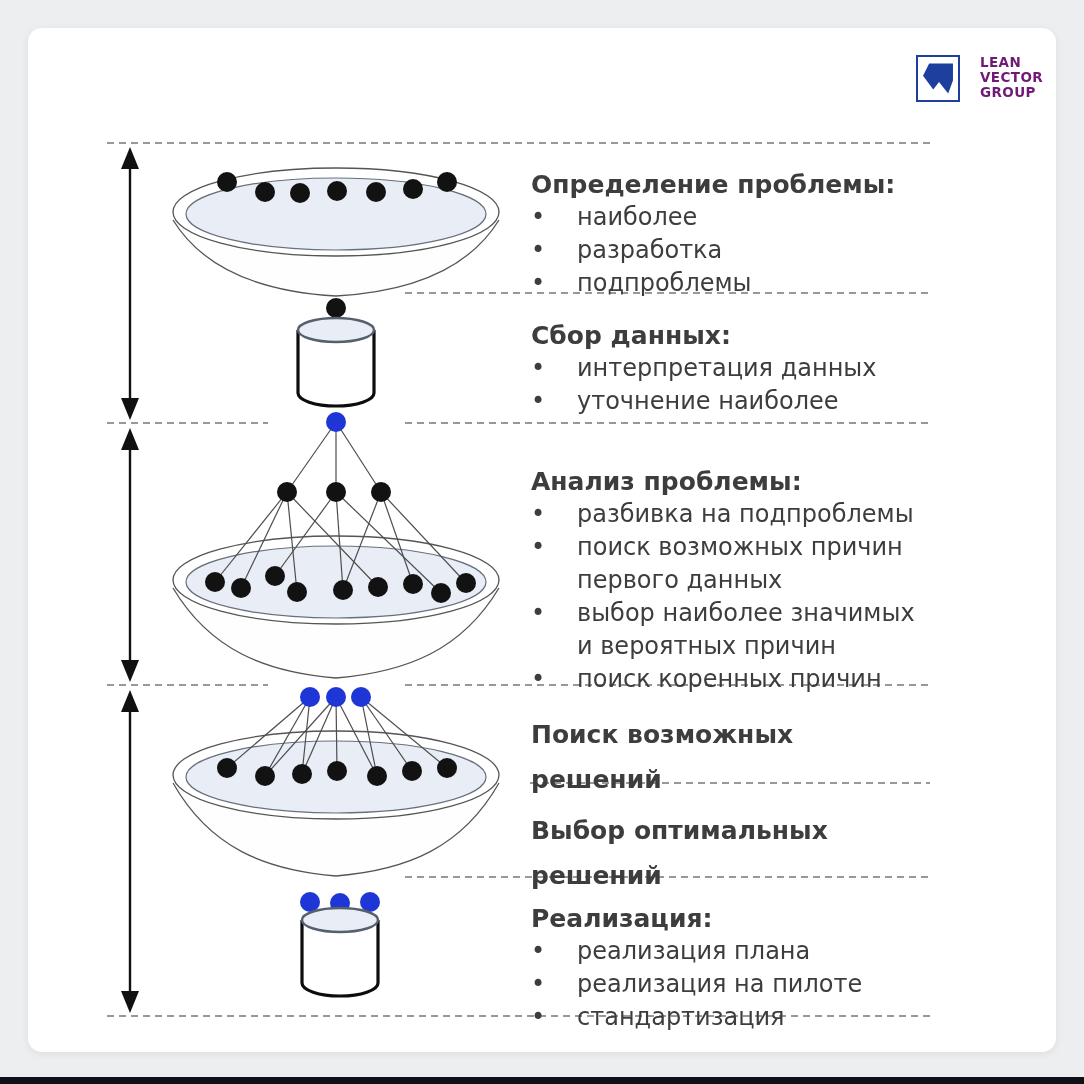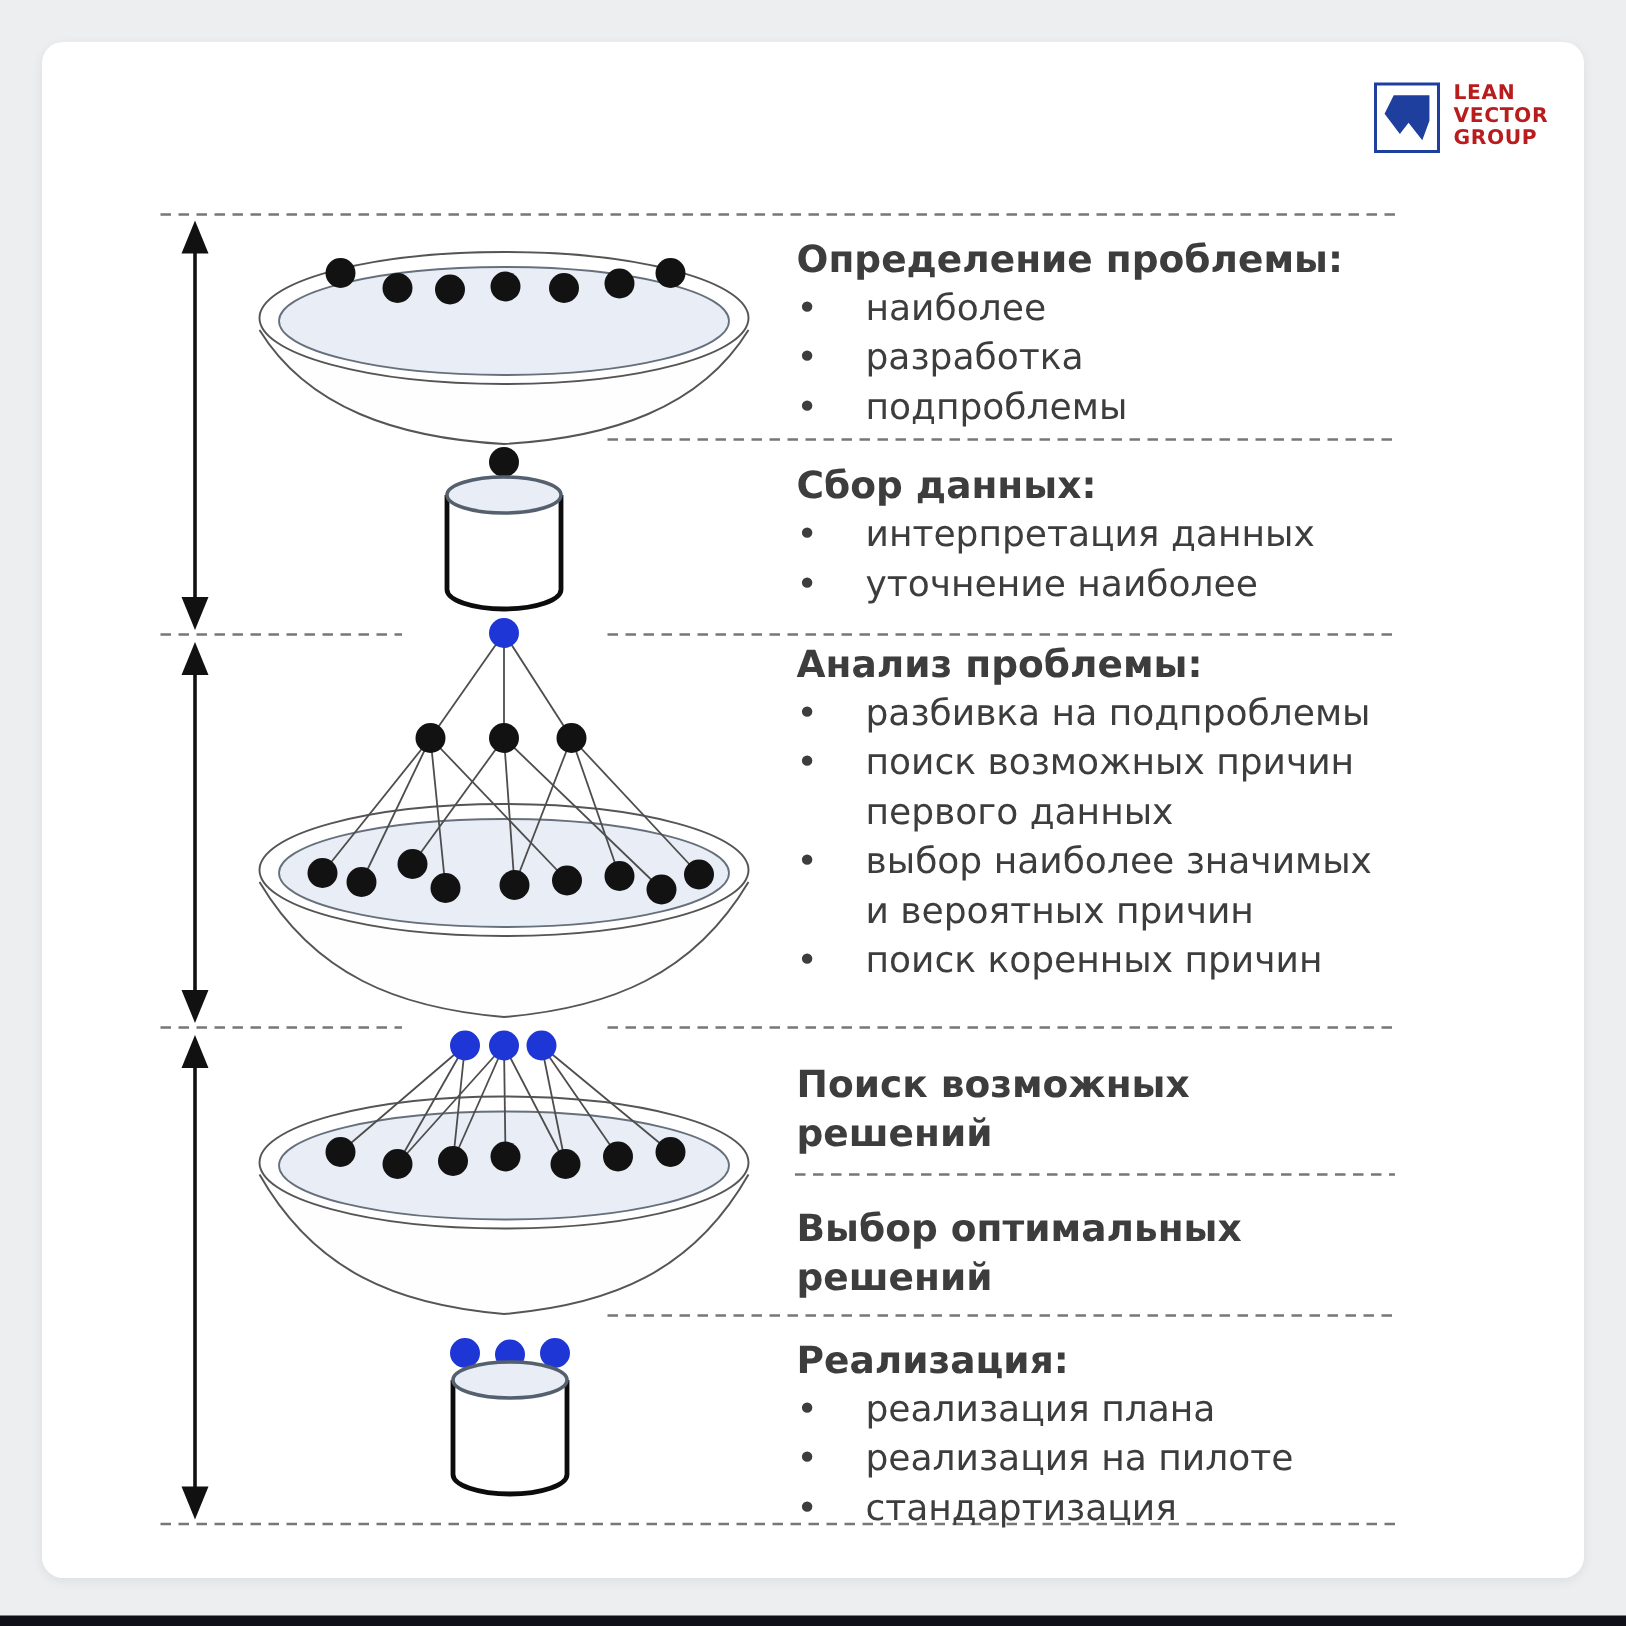--- a/index.html
+++ b/index.html
@@ -15,34 +15,34 @@
     box-shadow:0 2px 8px rgba(0,0,0,0.07);
   }
   .bottom-bar{
     position:absolute;left:0;bottom:0;width:1084px;height:7px;
     background:#101018;
   }
   .diagram-svg{position:absolute;left:0;top:0;width:1084px;height:1084px;}
 
   
   .sect{position:absolute;left:531px;width:402px;color:#3d3d3d;}
-  .hdr{font-size:25px;font-weight:bold;line-height:33px;white-space:nowrap;}
+  .hdr{font-size:25px;font-weight:bold;line-height:33px;white-space:nowrap;margin-top:12px;}
   .li{display:flex;line-height:33px;font-size:24px;}
   .blt{width:46px;flex:0 0 46px;font-size:24px;}
   .txt{white-space:nowrap;}
 
   
   .logo{position:absolute;left:916px;top:55px;display:flex;align-items:flex-start;}
   .logo-box{
     width:40px;height:43px;border:2px solid #1e3f9e;background:#fff;
     display:flex;align-items:center;justify-content:center;
   }
   .logo-text{
-    margin-left:9px;font-size:13.5px;font-weight:bold;line-height:15px;
-    color:#b91c1c;letter-spacing:0.4px;
+    margin-left:20px;font-size:13.5px;font-weight:bold;line-height:15px;
+    color:#701a75;letter-spacing:0.4px;
   }
 
   
   .dash{stroke:#777777;stroke-width:1.6;stroke-dasharray:7 5;fill:none;}
   .mline{stroke:#111;stroke-width:2.4;}
   .ah{fill:#111;}
   .fbody{fill:#fefefe;stroke:#555;stroke-width:1.3;}
   .fouter{fill:#ffffff;stroke:#555;stroke-width:1.3;}
   .finner{fill:#e9eef6;stroke:#66707c;stroke-width:1.2;}
   .edge{stroke:#4d4d4d;stroke-width:1.2;}
@@ -209,21 +209,21 @@
   <div class="li">
       <span class="blt">•</span>
       <span class="txt">интерпретация данных</span>
     </div>
   <div class="li">
       <span class="blt">•</span>
       <span class="txt">уточнение наиболее</span>
     </div>
 </div>
 
-<div class="sect" style="top:426px">
+<div class="sect" style="top:453px">
   <div class="hdr">Анализ проблемы:</div>
   <div class="li">
       <span class="blt">•</span>
       <span class="txt">разбивка на подпроблемы</span>
     </div>
   <div class="li">
       <span class="blt">•</span>
       <span class="txt">поиск возможных причин</span>
     </div>
   <div class="li">

